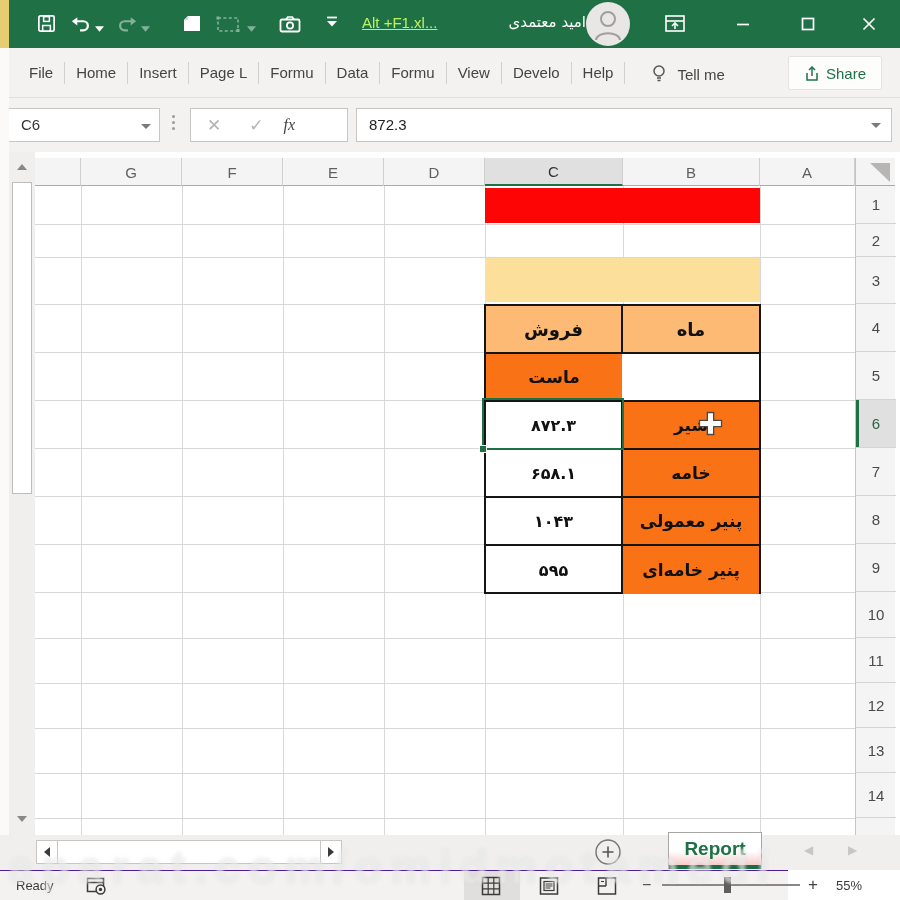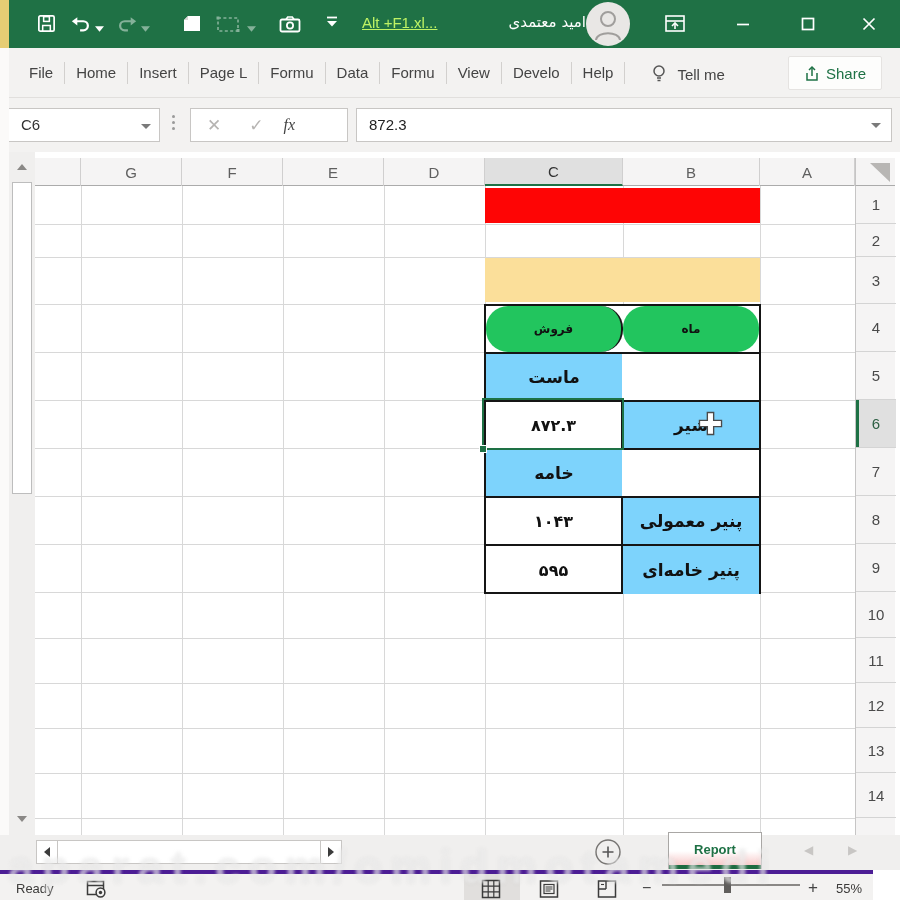--- a/index.html
+++ b/index.html
@@ -88,22 +88,22 @@
   #cell-yellow { position:absolute; left:450px; top:100px; width:275px; height:44px; }
 
   
   #xtable { position:absolute; left:449px; top:146px; width:277px; height:290px;
     border:2px solid #151515; background:#fff; }
   .xrow { display:flex; height:48px; border-bottom:2px solid #151515; }
   .xrow:last-child { border-bottom:none; }
   .xc { height:100%; display:flex; align-items:center; justify-content:center;
     font-family:"DejaVu Sans", sans-serif; font-weight:700; font-size:17px; color:#111; direction:rtl; }
   .xc.sales { width:137px; border-right:2px solid #151515; }
-  .xc.month { width:136px; background:#7dd3fc; }
-  .xc.hdr { background:#22c55e; font-size:12px;border-radius:22px; }
+  .xc.month { width:136px; background:#f97316; }
+  .xc.hdr { background:#fdba74; font-size:18px; }
   .xc.num { font-weight:600; font-size:16px; }
 
   
   #sel-c6 { position:absolute; left:447px; top:240px; width:142px; height:52px;
     border:2px solid #1e7145; background:transparent; }
   #fill-handle { position:absolute; left:-5px; bottom:-5px; width:8px; height:8px;
     background:#1e7145; border:1px solid #fff; }
   #cell-cursor { position:absolute; left:662px; top:252px; }
 
   
@@ -116,26 +116,26 @@
     border:1px solid #c8c6c4; display:flex; align-items:center; justify-content:center; }
   .tri-l { width:0; height:0; border-top:5px solid transparent; border-bottom:5px solid transparent;
     border-right:6px solid #3b3b3b; }
   .tri-r { width:0; height:0; border-top:5px solid transparent; border-bottom:5px solid transparent;
     border-left:6px solid #3b3b3b; }
   #add-sheet { position:absolute; left:594px; top:3px; width:28px; height:28px; }
   #report-tab { position:absolute; left:668px; top:-3px; width:94px; height:37px;
     background:linear-gradient(#ffffff 50%, #f5bcbc); border:1px solid #a9a7a5; border-bottom:none;
     display:flex; align-items:center; justify-content:center; }
   #report-tab .ul { position:absolute; left:0; bottom:0; width:100%; height:4px; background:#1d6b41; }
-  #report-label { font-size:13px; font-weight:700; color:#1e7145; padding-bottom:4px; }
+  #report-label { font-size:19px; font-weight:700; color:#1e7145; padding-bottom:4px; }
   .nav-arrow { position:absolute; top:8px; font-size:12px; color:#c8c6c4; }
 
   
-  #statusbar { left:0; top:870px; width:873px; height:30px; background:#f3f2f1;
-    border-top:4px solid #4c1d95; }
+  #statusbar { left:0; top:870px; width:788px; height:30px; background:#f3f2f1;
+    border-top:1px solid #4c1d95; }
   #status-ready { position:absolute; left:16px; top:7px; font-size:13px; color:#3b3a39; }
   #macro-icon { position:absolute; left:86px; top:5px; }
   #view-normal-bg { position:absolute; left:464px; top:0; width:56px; height:30px; background:#e1dfdd; }
   .view-ic { position:absolute; top:4px; }
   #zoom-minus { position:absolute; left:642px; top:5px; font-size:16px; color:#444; }
   #zoom-track { position:absolute; left:662px; top:884px; width:138px; height:2px; background:#8a8886; }
   #zoom-thumb { position:absolute; left:724px; top:877px; width:7px; height:16px; background:#605e5c; }
   #zoom-plus { position:absolute; left:808px; top:4px; font-size:17px; color:#444; }
   #zoom-pct { position:absolute; left:836px; top:7px; font-size:13px; color:#3b3a39; }
 
@@ -382,20 +382,21 @@
         <span class="xc month hdr">ماه</span>
       </div>
       <div class="xrow">
         <span class="xc month">ماست</span>
       </div>
       <div class="xrow">
         <span class="xc sales num">۸۷۲.۳</span>
         <span class="xc month">شیر</span>
       </div>
       <div class="xrow">
+        <span class="xc sales num">۶۵۸.۱</span>
         <span class="xc month">خامه</span>
       </div>
       <div class="xrow">
         <span class="xc sales num">۱۰۴۳</span>
         <span class="xc month">پنیر معمولی</span>
       </div>
       <div class="xrow">
         <span class="xc sales num">۵۹۵</span>
         <span class="xc month">پنیر خامه‌ای</span>
       </div>

